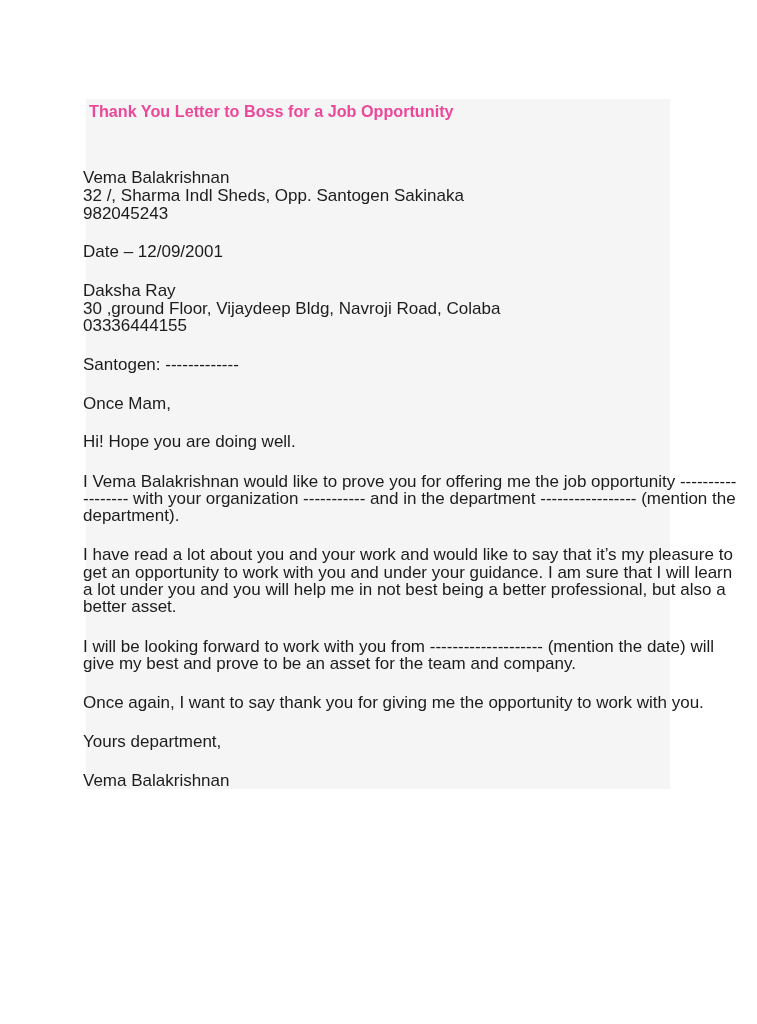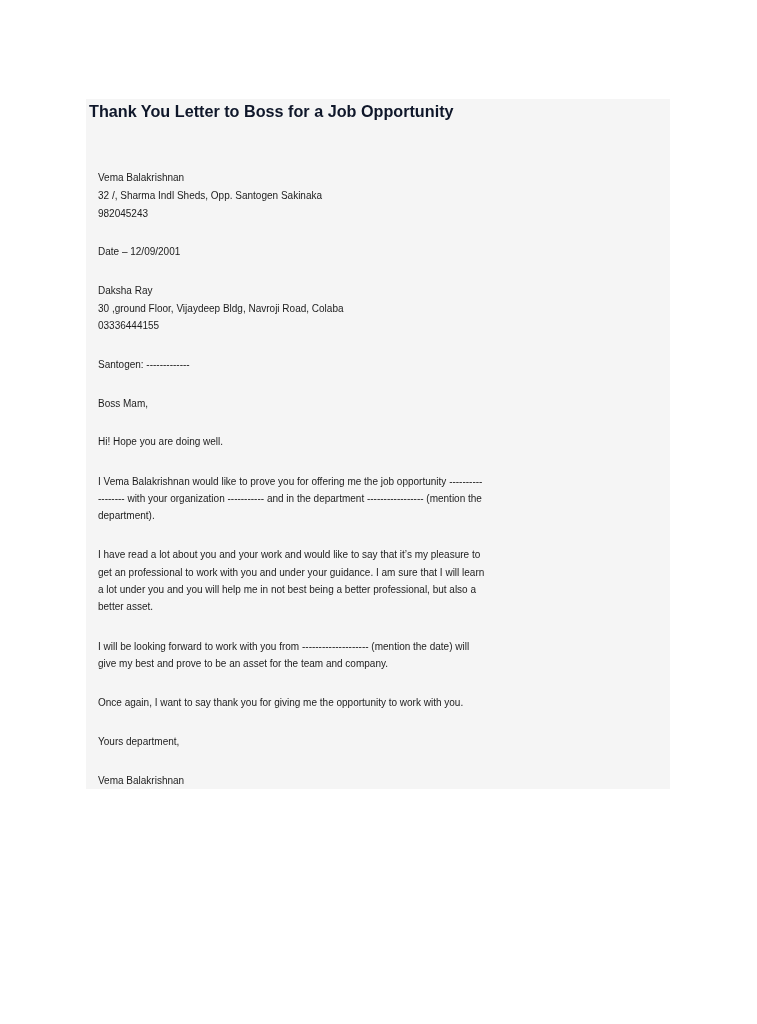--- a/index.html
+++ b/index.html
@@ -18,35 +18,35 @@
     .page-box {
       position: absolute;
       left: 86px;
       top: 99px;
       width: 584px;
       height: 690px;
       background: #f5f5f5;
     }
     .line {
       position: absolute;
-      left: 98px;
-      font-size: 10px;
+      left: 83px;
+      font-size: 17px;
       line-height: 17px;
       white-space: nowrap;
       color: #1c1c1c;
     }
     .title {
       position: absolute;
       left: 89px;
       top: 101px;
       font-size: 16.2px;
       font-weight: bold;
       line-height: 20px;
       white-space: nowrap;
-      color: #0f172a;
+      color: #ec4899;
     }
   </style>
 </head>
 <body>
 
 <div class="page-box"></div>
 
 <div class="title">Thank You Letter to Boss for a Job Opportunity</div>
 
 <div class="line" style="top:169px">Vema  Balakrishnan</div>
@@ -54,33 +54,33 @@
 <div class="line" style="top:205px">982045243</div>
 
 <div class="line" style="top:243px">Date – 12/09/2001</div>
 
 <div class="line" style="top:282px">Daksha  Ray</div>
 <div class="line" style="top:300px">30 ,ground Floor, Vijaydeep Bldg, Navroji Road, Colaba</div>
 <div class="line" style="top:317px">03336444155</div>
 
 <div class="line" style="top:356px">Santogen: -------------</div>
 
-<div class="line" style="top:395px">Boss Mam,</div>
+<div class="line" style="top:395px">Once Mam,</div>
 
 <div class="line" style="top:433px">Hi! Hope you are doing well.</div>
 
 <div>
   <div class="line" style="top:473px">I Vema  Balakrishnan would like to prove you for offering me the job opportunity ----------</div>
   <div class="line" style="top:490px">-------- with your organization ----------- and in the department ----------------- (mention the</div>
   <div class="line" style="top:507px">department).</div>
 </div>
 
 <div>
   <div class="line" style="top:546px">I have read a lot about you and your work and would like to say that it’s my pleasure to</div>
-  <div class="line" style="top:564px">get an professional to work with you and under your guidance. I am sure that I will learn</div>
+  <div class="line" style="top:564px">get an opportunity to work with you and under your guidance. I am sure that I will learn</div>
   <div class="line" style="top:581px">a lot under you and you will help me in not best being a better professional, but also a</div>
   <div class="line" style="top:598px">better asset.</div>
 </div>
 
 <div>
   <div class="line" style="top:638px">I will be looking forward to work with you from -------------------- (mention the date) will</div>
   <div class="line" style="top:655px">give my best and prove to be an asset for the team and company.</div>
 </div>
 
 <div class="line" style="top:694px">Once again, I want to say thank you for giving me the opportunity to work with you.</div>

